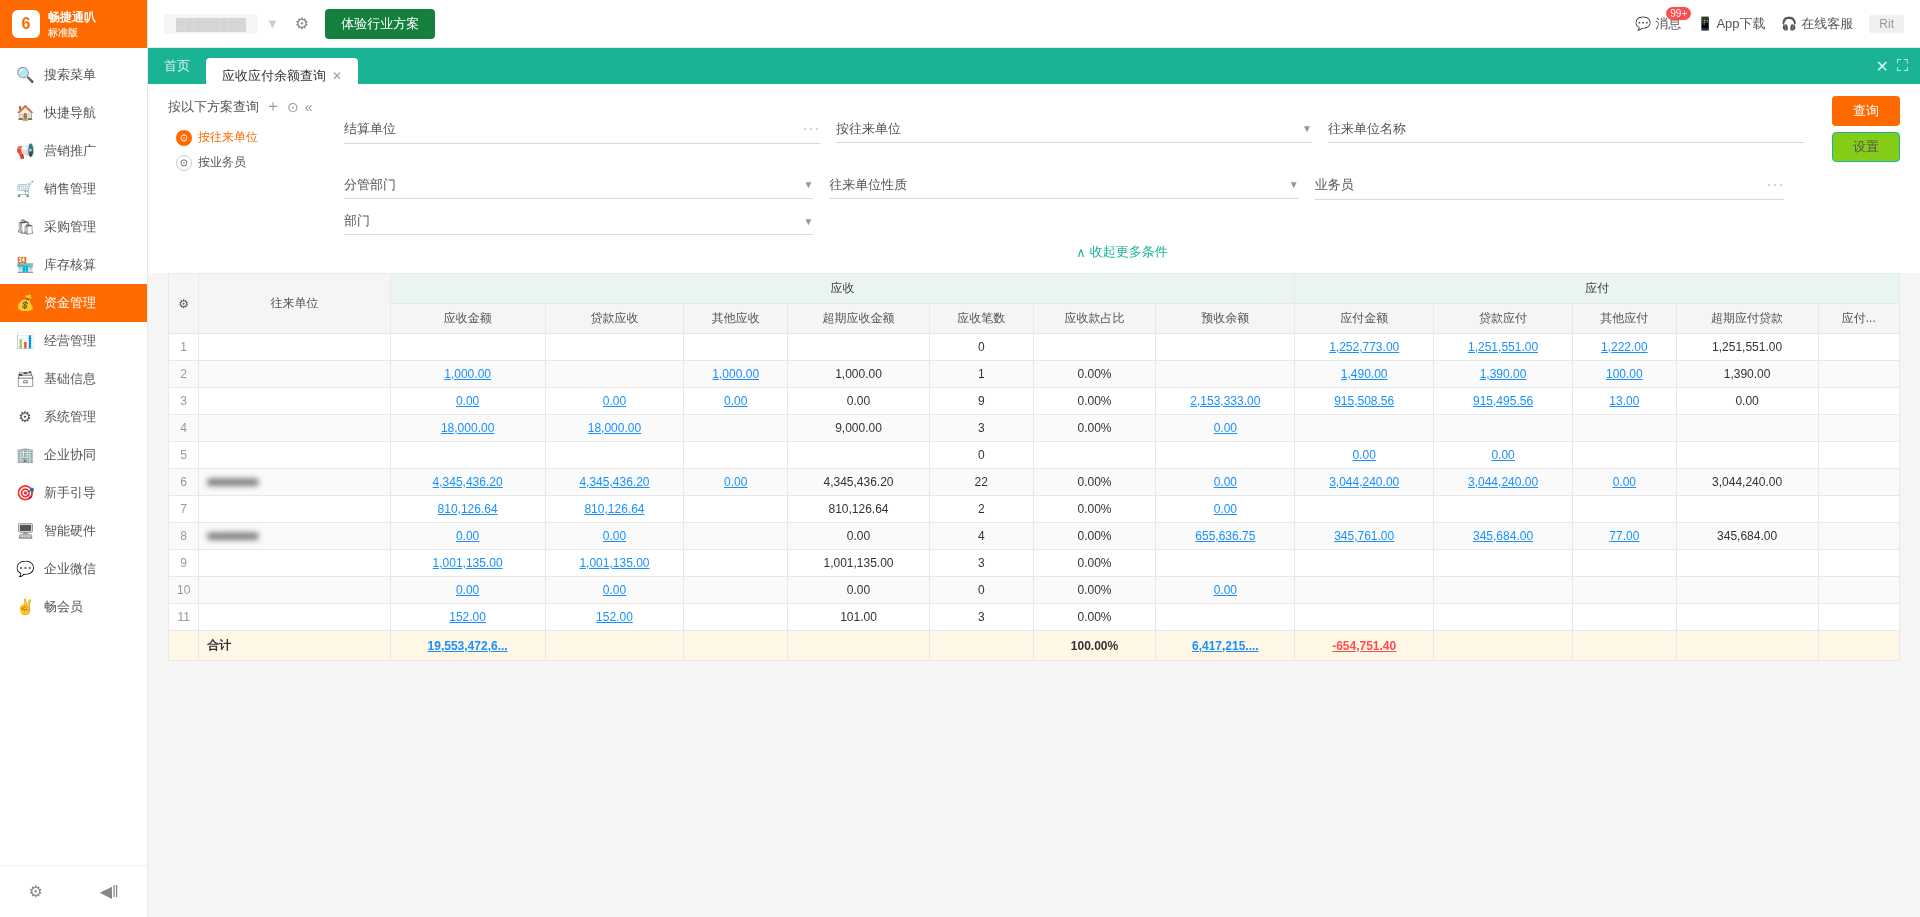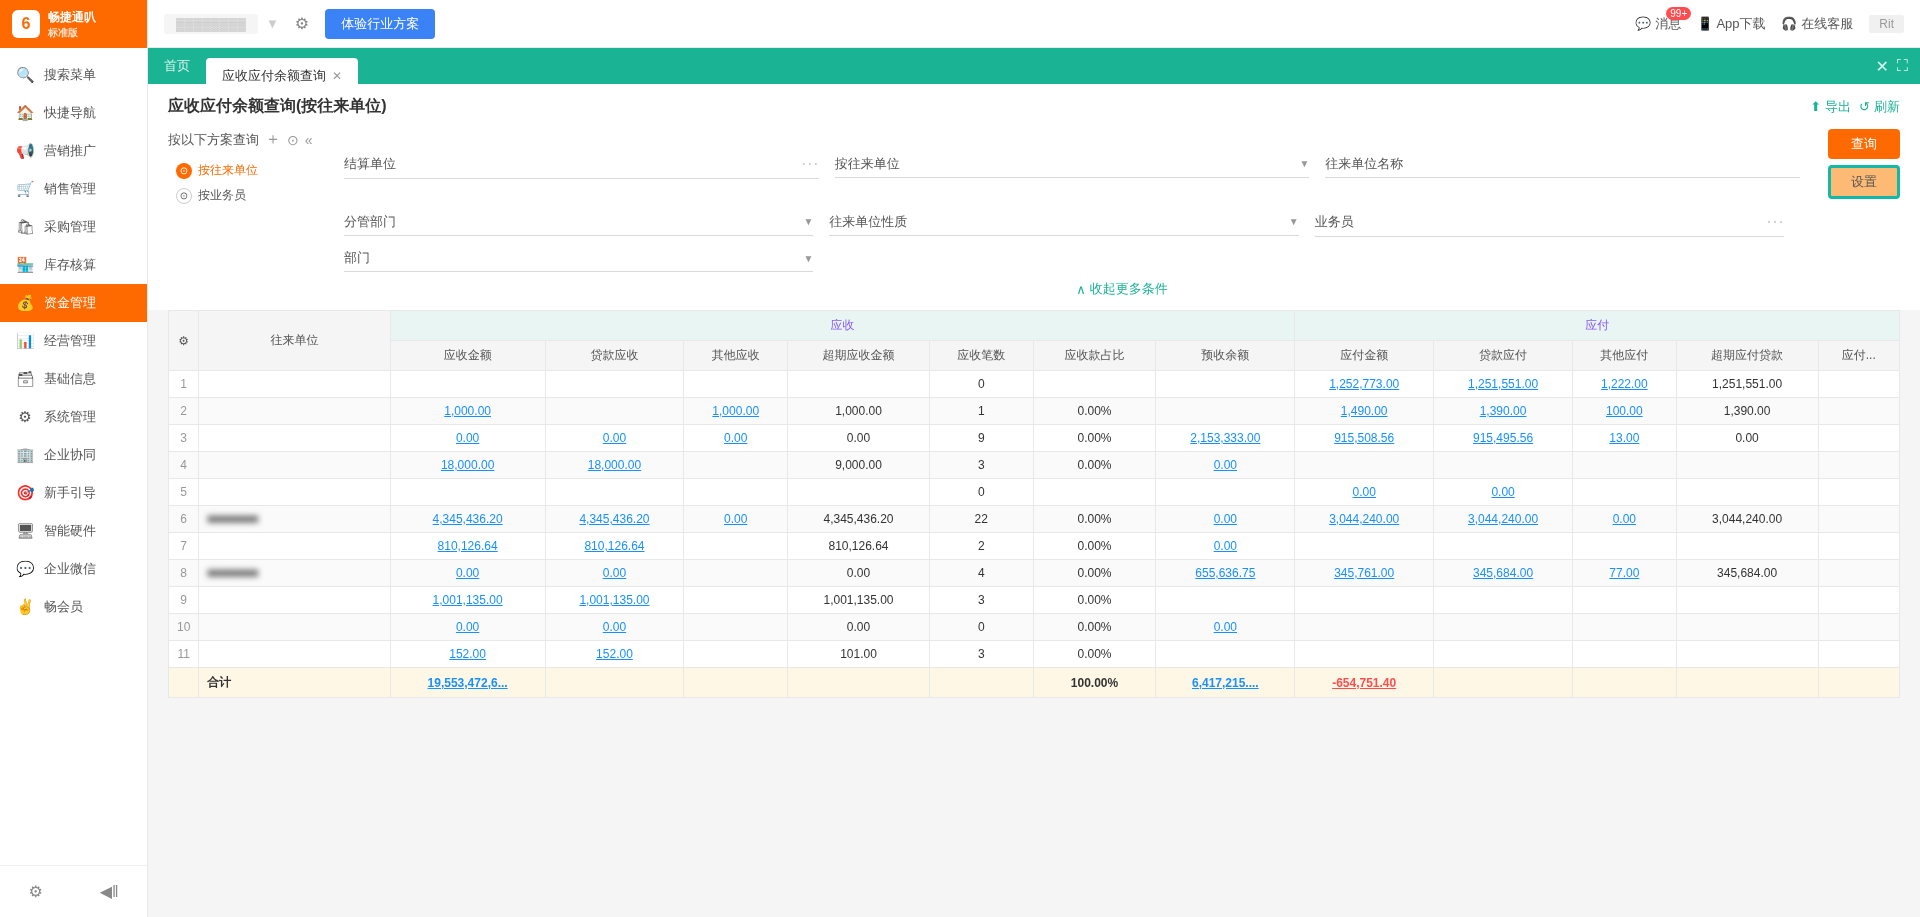--- a/index.html
+++ b/index.html
@@ -18,21 +18,21 @@
     .sidebar-footer-btn { color: #888; cursor: pointer; font-size: 16px; padding: 4px 8px; }
 
     
     .main { flex: 1; display: flex; flex-direction: column; height: 917px; overflow: hidden; }
 
     
     .topbar { height: 48px; background: #fff; border-bottom: 1px solid #e8e8e8; display: flex; align-items: center; padding: 0 16px; flex-shrink: 0; }
     .topbar-nav { display: flex; align-items: center; gap: 8px; flex: 1; }
     .topbar-breadcrumb { color: #999; font-size: 12px; background: #f5f5f5; padding: 2px 10px; border-radius: 2px; }
     .topbar-gear { color: #888; cursor: pointer; font-size: 16px; margin: 0 8px; }
-    .topbar-solution-btn { background: #3b82f6; color: #fff; border: none; padding: 6px 16px; border-radius: 4px; cursor: pointer; font-size: 13px; }
+    .topbar-solution-btn { background: #15803d; color: #fff; border: none; padding: 6px 16px; border-radius: 4px; cursor: pointer; font-size: 13px; }
     .topbar-right { display: flex; align-items: center; gap: 16px; color: #555; font-size: 13px; }
     .topbar-msg { position: relative; cursor: pointer; }
     .topbar-badge { position: absolute; top: -8px; right: -10px; background: #ff4d4f; color: #fff; font-size: 10px; border-radius: 8px; padding: 1px 4px; }
     .topbar-app { cursor: pointer; }
     .topbar-service { cursor: pointer; }
     .topbar-user { color: #999; font-size: 12px; background: #f0f0f0; padding: 2px 10px; border-radius: 2px; }
 
     
     .tabbar { height: 36px; background: #1ab394; display: flex; align-items: center; padding: 0 0 0 0; flex-shrink: 0; }
     .tab-item { height: 36px; display: flex; align-items: center; padding: 0 16px; cursor: pointer; font-size: 13px; color: rgba(255,255,255,0.85); }
@@ -44,29 +44,29 @@
     
     .page-content { flex: 1; background: #f5f5f5; overflow: hidden; display: flex; flex-direction: column; }
     .page-title-row { display: flex; align-items: center; justify-content: space-between; margin-bottom: 12px; }
     .page-title { font-size: 16px; font-weight: bold; color: #333; }
     .page-actions { display: flex; gap: 8px; }
     .page-action-btn { color: #1ab394; font-size: 13px; cursor: pointer; display: flex; align-items: center; gap: 4px; }
 
     .collapse-btn { text-align: center; padding: 4px 0 8px; color: #1ab394; font-size: 13px; cursor: pointer; display: flex; align-items: center; justify-content: center; gap: 4px; }
 
     .query-btn { background: #ff6a00; color: #fff; border: none; padding: 6px 20px; border-radius: 4px; cursor: pointer; font-size: 13px; }
-    .set-btn { background: #fdba74; color: #555; border: 3px solid #14b8a6; padding: 5px 20px; border-radius: 4px; cursor: pointer; font-size: 13px; }
+    .set-btn { background: #84cc16; color: #555; border: 1px solid #14b8a6; padding: 5px 20px; border-radius: 4px; cursor: pointer; font-size: 13px; }
     .btn-col { display: flex; flex-direction: column; gap: 6px; padding: 0 0 0 12px; }
 
     
     .table-area { flex: 1; overflow: auto; padding: 0 20px 8px 20px; }
     .data-table { width: 100%; border-collapse: collapse; background: #fff; border: 1px solid #e8e8e8; font-size: 12px; }
     .data-table th, .data-table td { border: 1px solid #e8e8e8; padding: 6px 8px; text-align: center; white-space: nowrap; }
     .data-table th { background: #f5f5f5; color: #555; font-weight: normal; }
-    .data-table th.group { background: #e8f5f2; color: #8b5cf6; }
+    .data-table th.group { background: #e8f5f2; color: #404040; }
     .data-table td.link { color: #1890ff; text-decoration: underline; cursor: pointer; }
     .data-table td.left { text-align: left; }
     .data-table tr:nth-child(even) { background: #fafafa; }
     .data-table .total-row td { background: #fff7e6; font-weight: bold; }
     .row-num { color: #999; }
 
     .filter-wrap { background: #fff; padding: 12px 20px 4px 20px; }
   </style>
 </head>
 <body>
@@ -186,33 +186,20 @@
     </div>
     <div class="tabbar-controls">
       <span class="tabbar-ctrl-btn">✕</span>
       <span class="tabbar-ctrl-btn">⛶</span>
     </div>
   </div>
 
   <div class="page-content">
 
     <div class="filter-wrap">
-      <div class="page-title-row">
-        <span class="page-title">应收应付余额查询(按往来单位)</span>
-        <div class="page-actions">
-          <span class="page-action-btn">
-            <span>⬆</span>
-            <span>导出</span>
-          </span>
-          <span class="page-action-btn">
-            <span>↺</span>
-            <span>刷新</span>
-          </span>
-        </div>
-      </div>
 
       <div style="display:flex;align-items:flex-start;gap:16px;">
         <div style="display:flex;flex-direction:column;gap:0;min-width:160px;">
           <div style="display:flex;align-items:center;gap:6px;margin-bottom:8px;">
             <span style="font-size:13px;color:#555;">按以下方案查询</span>
             <span style="color:#999;font-size:16px;cursor:pointer;">＋</span>
             <span style="color:#999;font-size:14px;cursor:pointer;">⊙</span>
             <span style="color:#999;font-size:14px;cursor:pointer;">«</span>
           </div>
           <div style="display:flex;align-items:center;gap:6px;padding:4px 8px;cursor:pointer;color:#ff6a00;">

